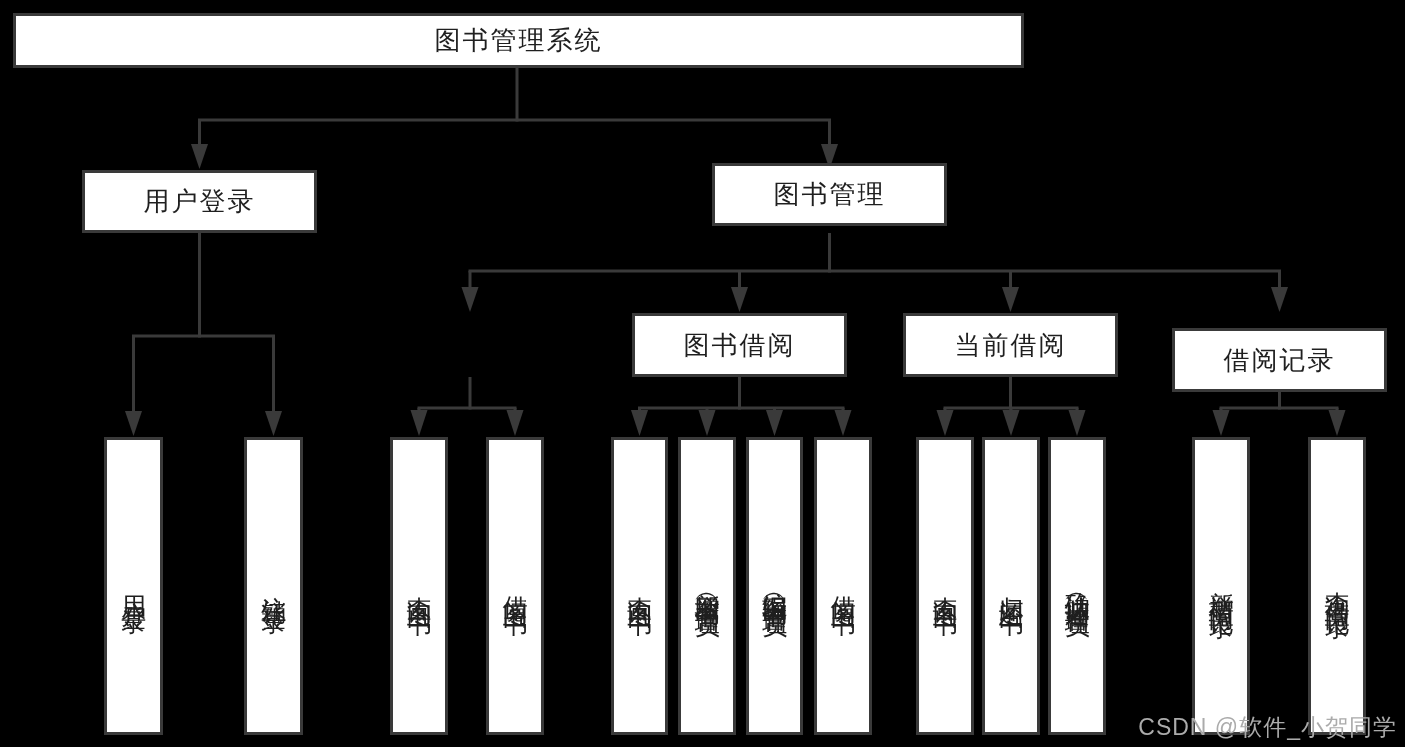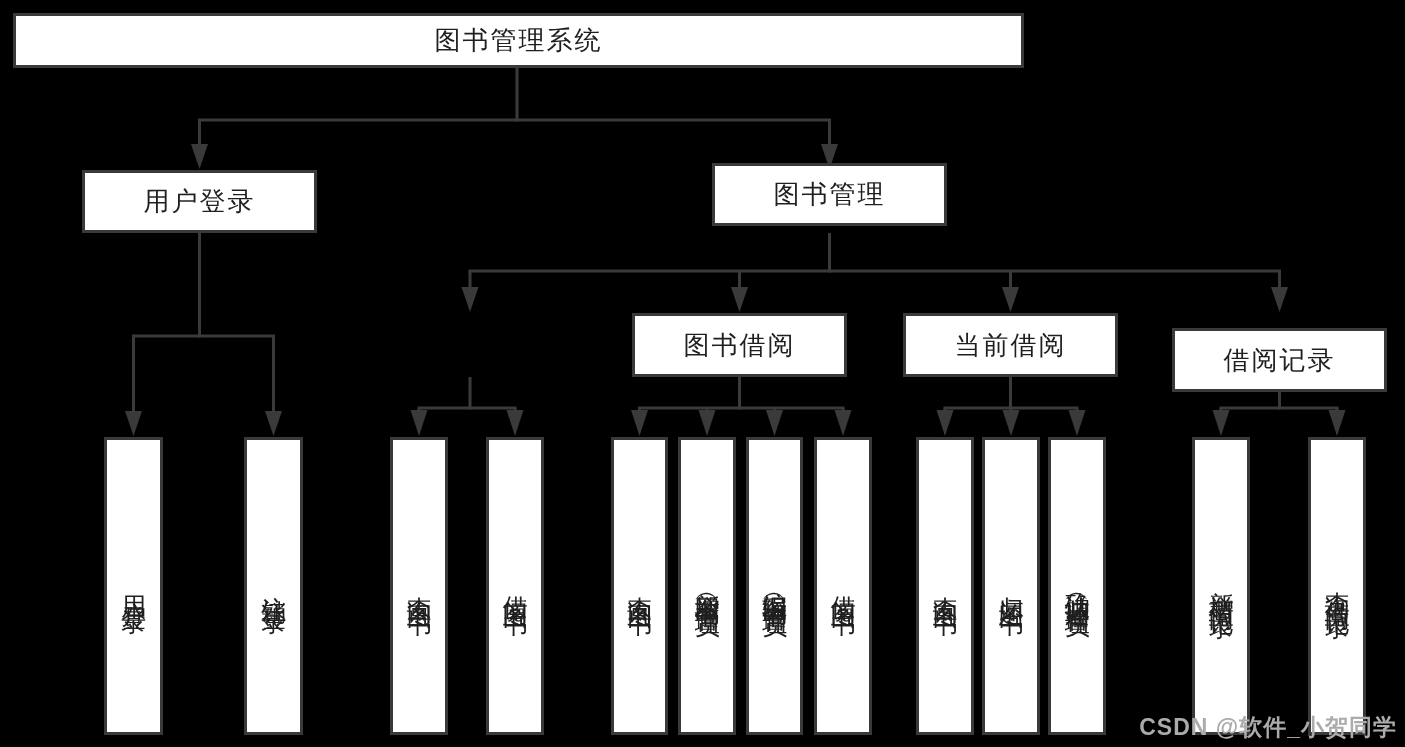--- a/index.html
+++ b/index.html
@@ -61,21 +61,20 @@
   .n-br-add          { left: 1192px; top: 437px; width: 58px; height: 298px; }
   .n-br-query        { left: 1308px; top: 437px; width: 58px; height: 298px; }
   .watermark {
     position: absolute;
     right: 8px;
     top: 712px;
     font-size: 23px;
     color: #ababab;
     letter-spacing: 1px;
     white-space: nowrap;
-    font-weight: bold;
   }
 </style>
 </head>
 <body>
 
 <div class="canvas">
 
   <svg class="wires" viewBox="0 0 1405 747" xmlns="http://www.w3.org/2000/svg" stroke="#3a3a3a" stroke-width="3" fill="#3a3a3a">
 
     <line x1="517" y1="68" x2="517" y2="121.5"></line>

